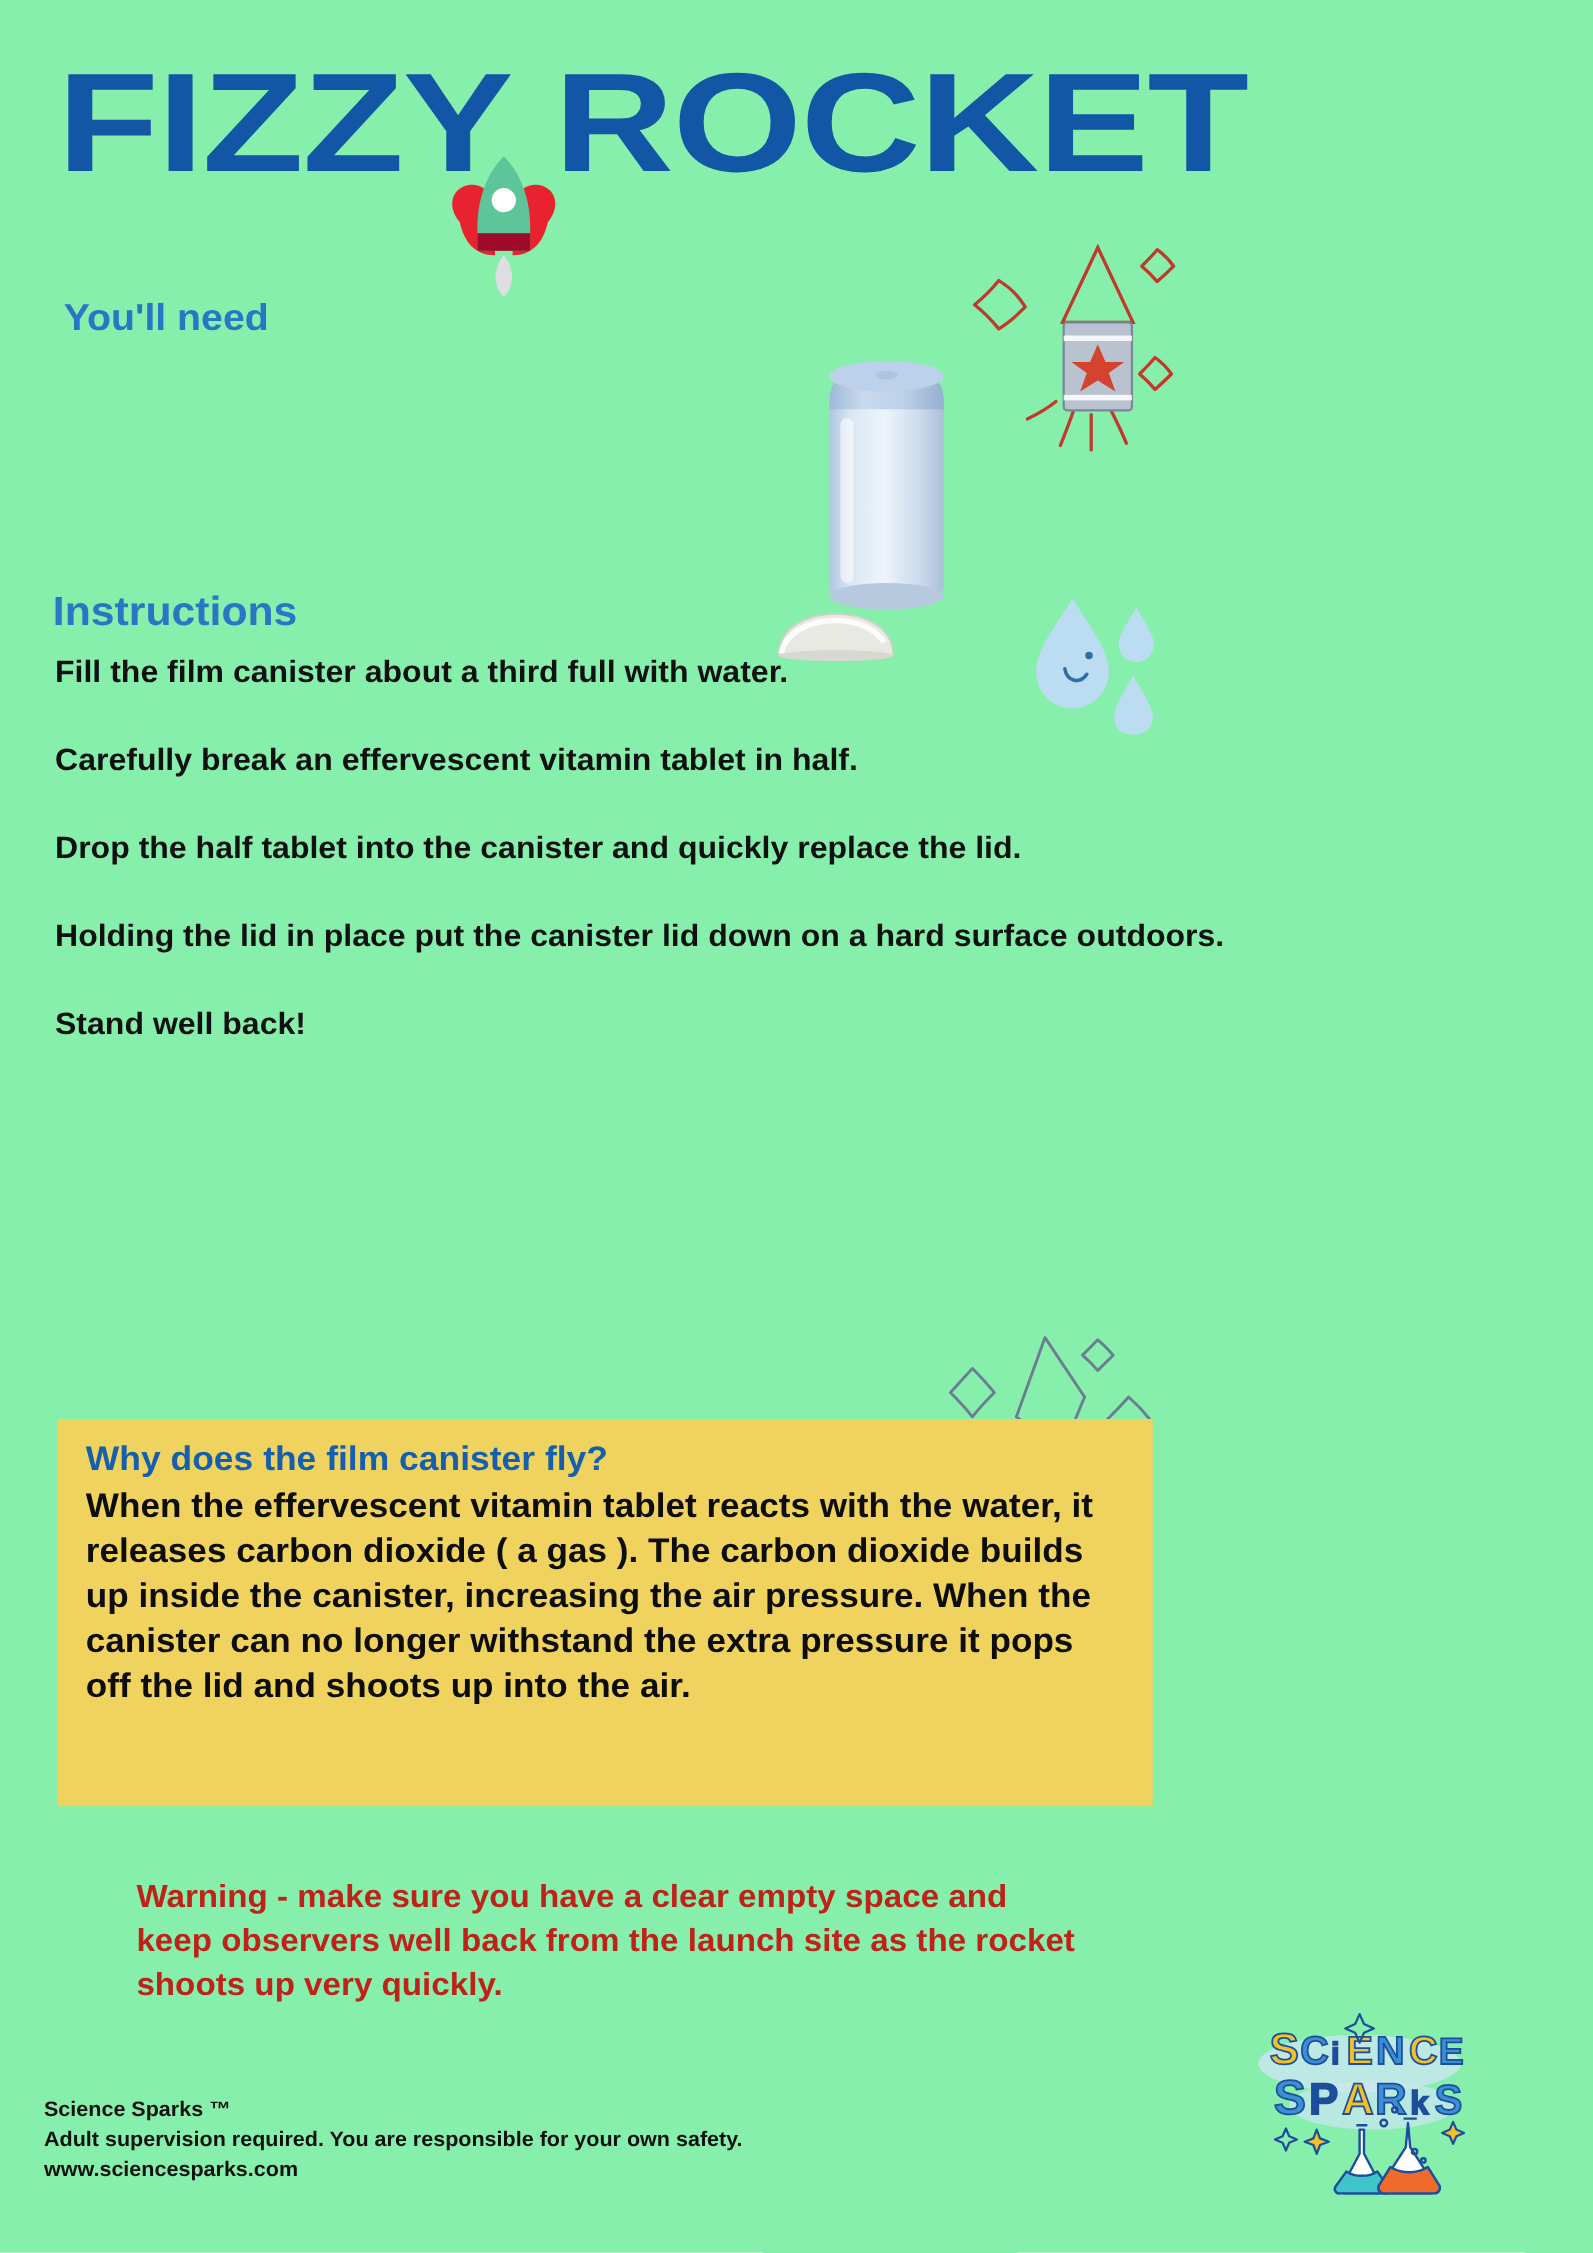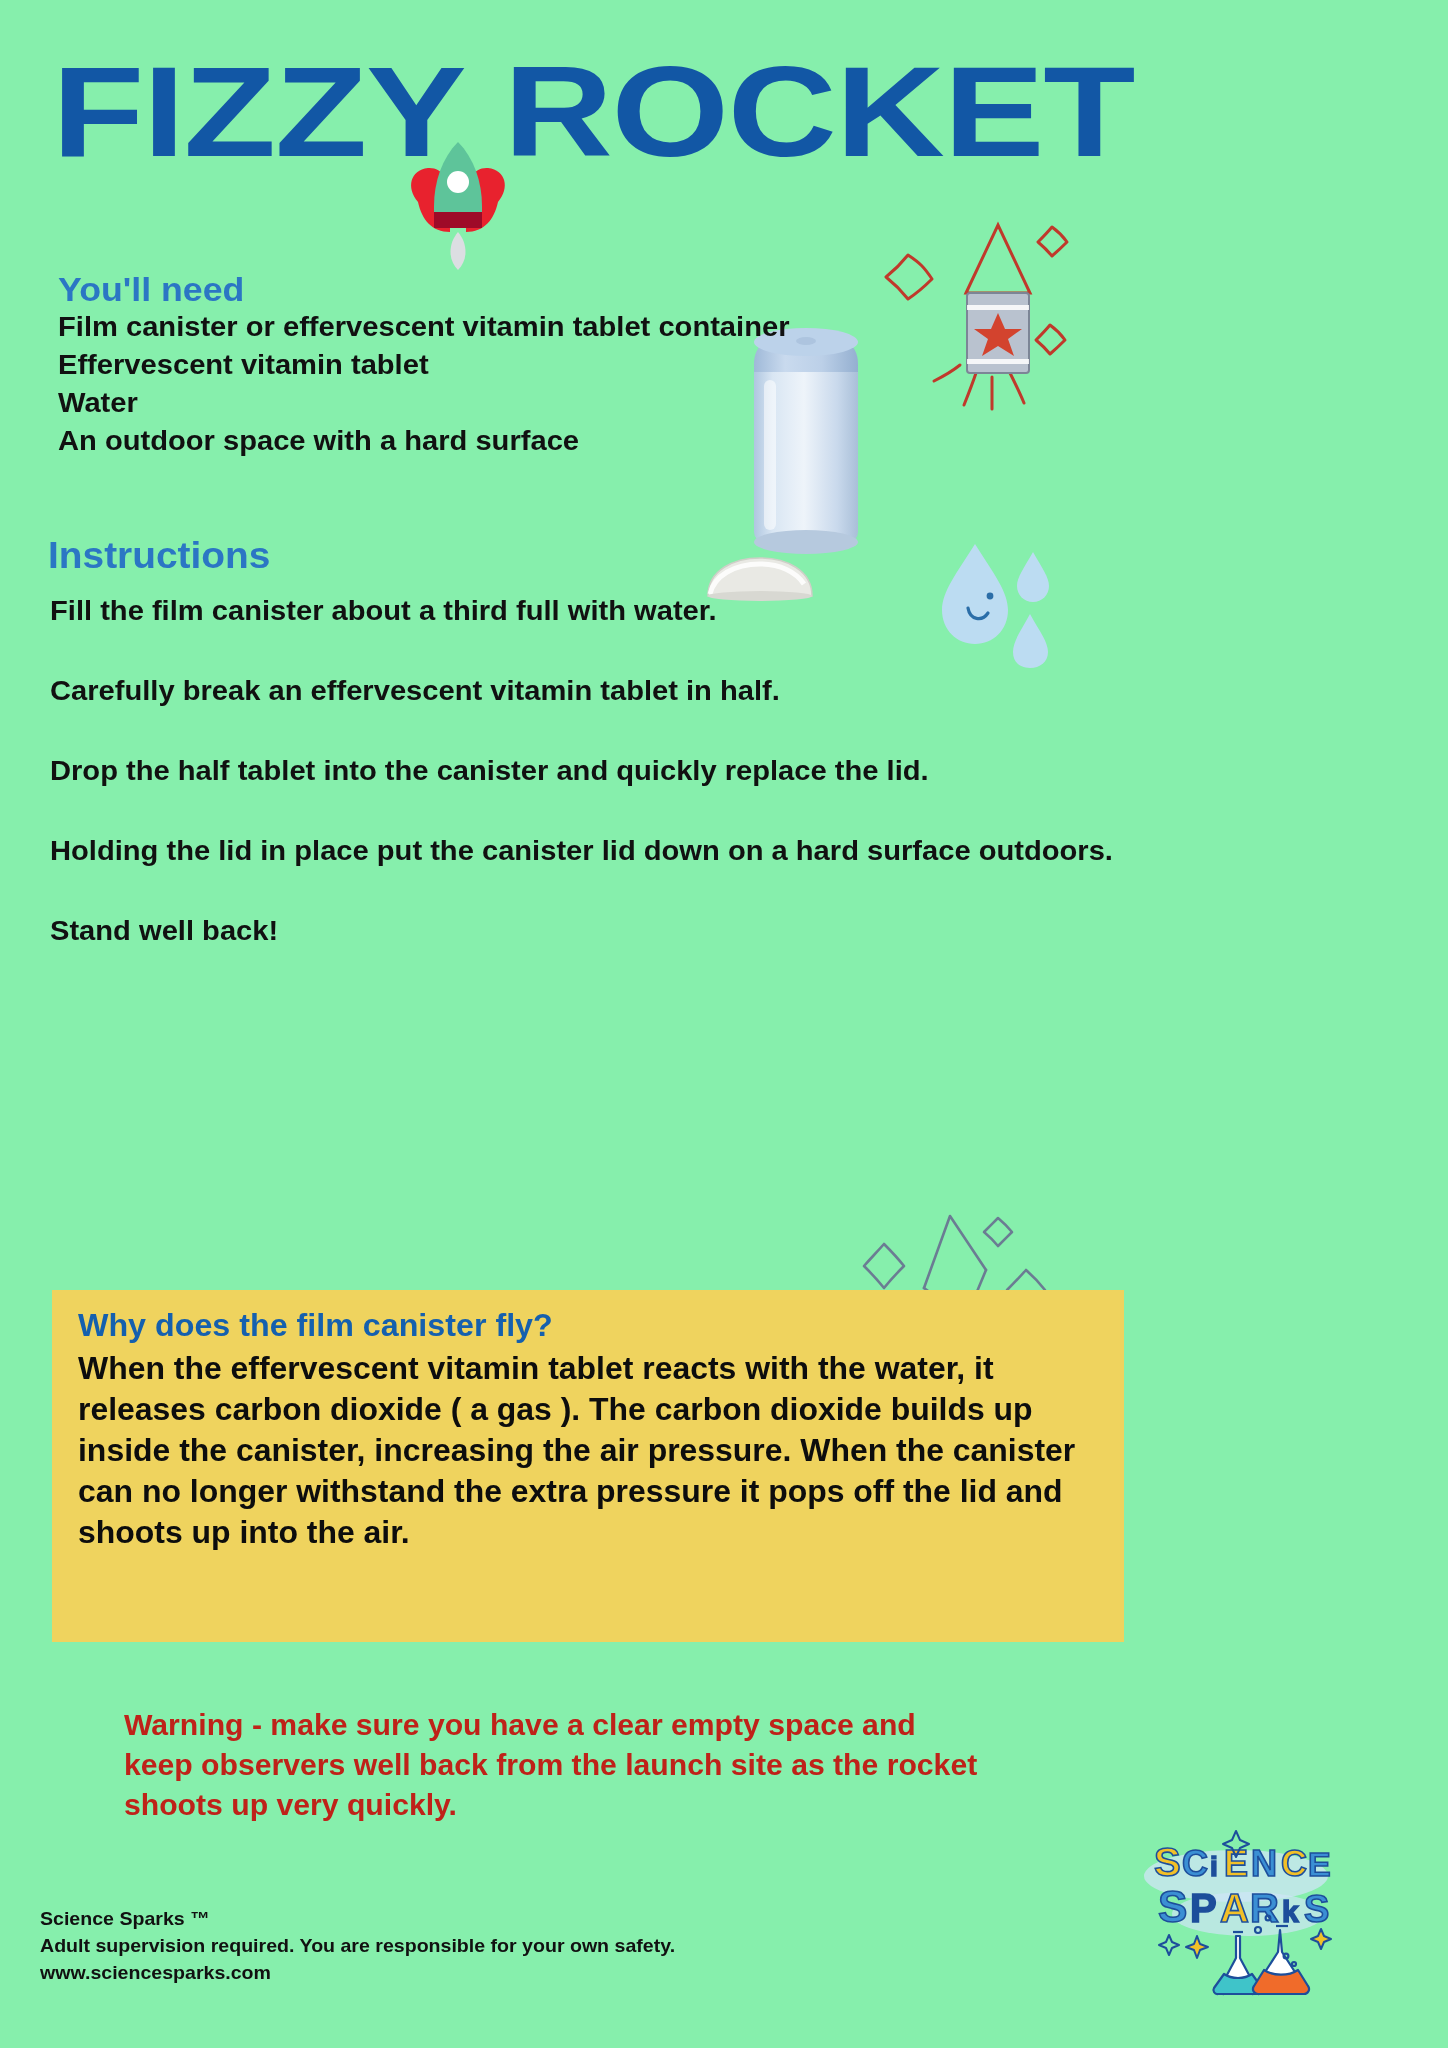--- a/index.html
+++ b/index.html
@@ -95,21 +95,21 @@
     white-space: nowrap;
     transform: scaleX(1.04);
     transform-origin: left center;
   }
 
   
   .explain-box {
     position: absolute;
     left: 52px;
     top: 1290px;
-    width: 1072px;
+    width: 996px;
     height: 352px;
     background: #EFD35E;
     box-sizing: border-box;
     padding: 18px 26px 27px 26px;
   }
   .explain-title {
     font-family: "Liberation Sans Narrow", "Liberation Sans", sans-serif;
     font-weight: 700;
     font-size: 31px;
     color: #1560AE;
@@ -262,26 +262,20 @@
         <path d="M112 128 C 114 144, 114 156, 112 170"></path>
         <path d="M58 100 C 44 106, 34 110, 22 114"></path>
         <path d="M136 22 C 142 27, 145 30, 150 36 C 145 41, 142 44, 136 50 C 131 44, 128 41, 122 36 C 128 30, 131 27, 136 22 Z"></path>
         <path d="M164 74 C 172 81, 176 85, 183 94 C 176 101, 172 105, 164 113 C 157 105, 153 101, 145 94 C 153 86, 157 82, 164 74 Z"></path>
         <path d="M22 48 C 30 56, 34 60, 42 70 C 34 78, 30 82, 22 92 C 14 82, 10 78, 2 70 C 10 61, 14 57, 22 48 Z"></path>
       </g>
     </svg>
   </div>
 
   <div class="heading" id="heading-need">You'll need</div>
-  <ul class="needs-list">
-    <li>Film canister or effervescent vitamin tablet container</li>
-    <li>Effervescent vitamin tablet</li>
-    <li>Water</li>
-    <li>An outdoor space with a hard surface</li>
-  </ul>
 
   <div class="heading" id="heading-instructions">Instructions</div>
   <ol class="steps">
     <li>Fill the film canister about a third full with water.</li>
     <li>Carefully break an effervescent vitamin tablet in half.</li>
     <li>Drop the half tablet into the canister and quickly replace the lid.</li>
     <li>Holding the lid in place put the canister lid down on a hard surface outdoors.</li>
     <li>Stand well back!</li>
   </ol>
 

